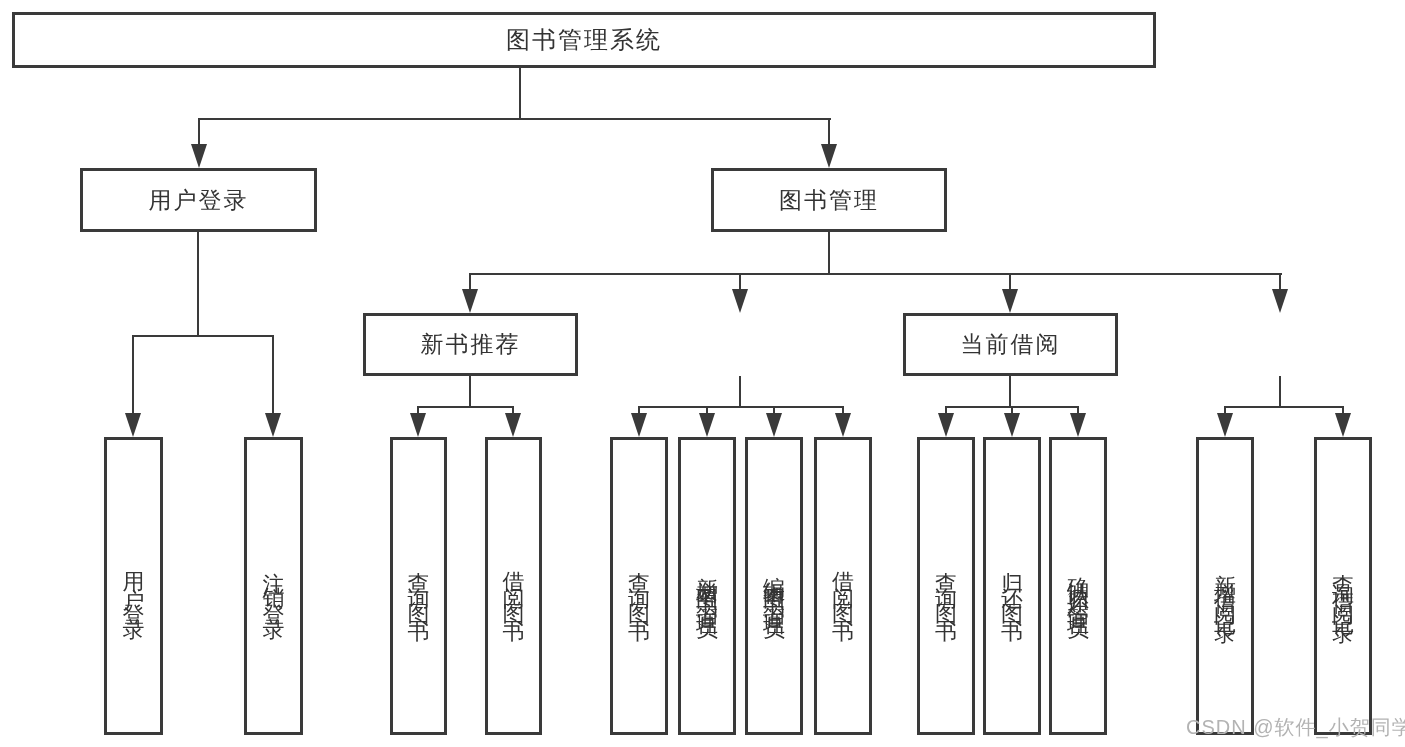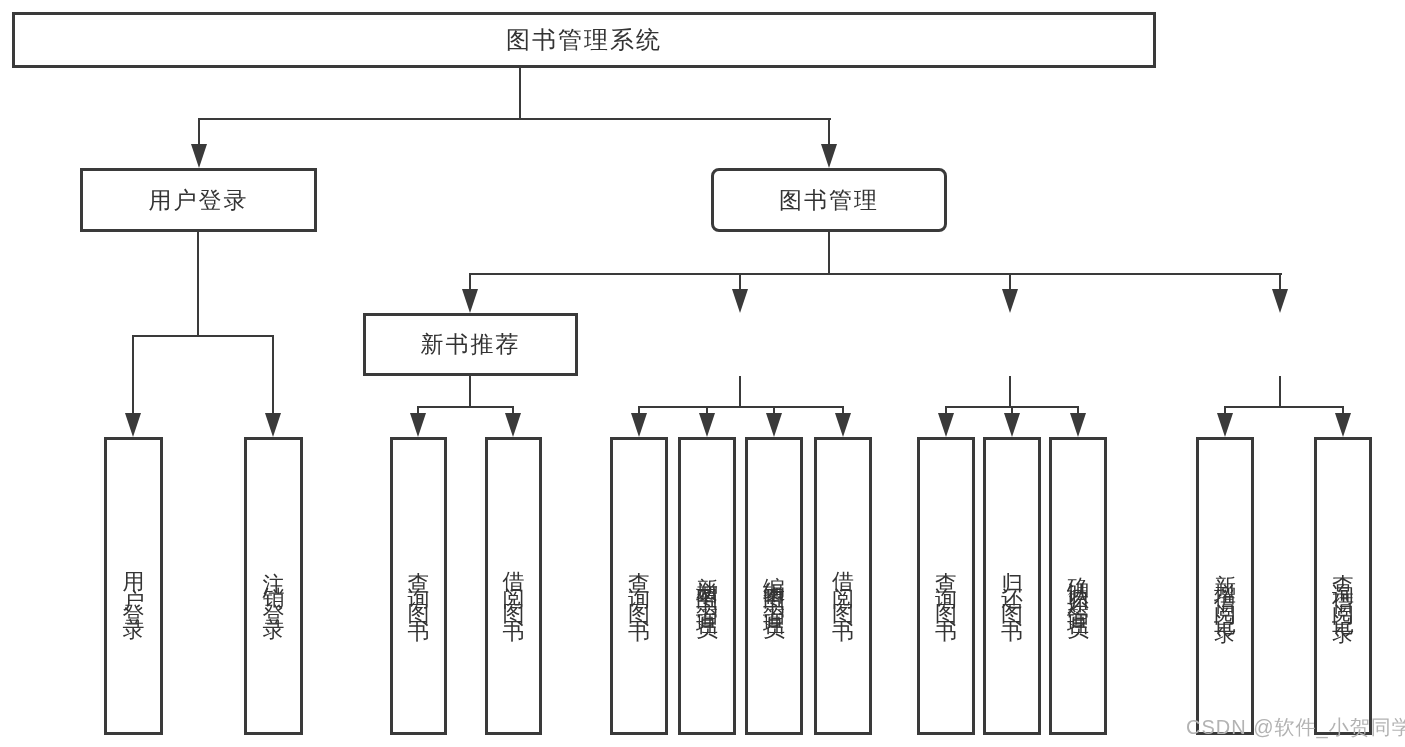--- a/index.html
+++ b/index.html
@@ -41,41 +41,42 @@
   <div class="box title" style="left:12px; top:12px; width:1144px; height:56px;">图书管理系统</div>
 
   <div class="vline" style="left:519px; top:68px; height:50px;"></div>
   <div class="hline" style="left:198px; top:118px; width:633px;"></div>
   <div class="vline" style="left:198px; top:118px; height:28px;"></div>
   <div class="ah" style="left:191px; top:144px;"></div>
   <div class="vline" style="left:828px; top:118px; height:28px;"></div>
   <div class="ah" style="left:821px; top:144px;"></div>
 
   <div class="box h" style="left:80px; top:168px; width:237px; height:64px;">用户登录</div>
-  <div class="box h" style="left:711px; top:168px; width:236px; height:64px;border-radius:8px;">图书管理</div>
+  <div class="box h" style="left:711px; top:168px; width:236px; height:64px;">图书管理</div>
 
   <div class="vline" style="left:197px; top:232px; height:103px;"></div>
   <div class="hline" style="left:132px; top:335px; width:142px;"></div>
   <div class="vline" style="left:132px; top:335px; height:79px;"></div>
   <div class="ah" style="left:125px; top:413px;"></div>
   <div class="vline" style="left:272px; top:335px; height:79px;"></div>
   <div class="ah" style="left:265px; top:413px;"></div>
 
   <div class="vline" style="left:828px; top:232px; height:41px;"></div>
   <div class="hline" style="left:469px; top:273px; width:813px;"></div>
   <div class="vline" style="left:469px; top:273px; height:18px;"></div>
   <div class="ah" style="left:462px; top:289px;"></div>
   <div class="vline" style="left:739px; top:273px; height:18px;"></div>
   <div class="ah" style="left:732px; top:289px;"></div>
   <div class="vline" style="left:1009px; top:273px; height:18px;"></div>
   <div class="ah" style="left:1002px; top:289px;"></div>
   <div class="vline" style="left:1279px; top:273px; height:18px;"></div>
   <div class="ah" style="left:1272px; top:289px;"></div>
 
   <div class="box h" style="left:363px; top:313px; width:215px; height:63px;">新书推荐</div>
+  <div class="box h" style="left:903px; top:313px; width:215px; height:63px;">当前借阅</div>
 
   <div class="vline" style="left:469px; top:376px; height:30px;"></div>
   <div class="hline" style="left:417px; top:406px; width:97px;"></div>
   <div class="vline" style="left:417px; top:406px; height:9px;"></div>
   <div class="ah" style="left:410px; top:413px;"></div>
   <div class="vline" style="left:512px; top:406px; height:9px;"></div>
   <div class="ah" style="left:505px; top:413px;"></div>
 
   <div class="vline" style="left:739px; top:376px; height:30px;"></div>
   <div class="hline" style="left:638px; top:406px; width:206px;"></div>

